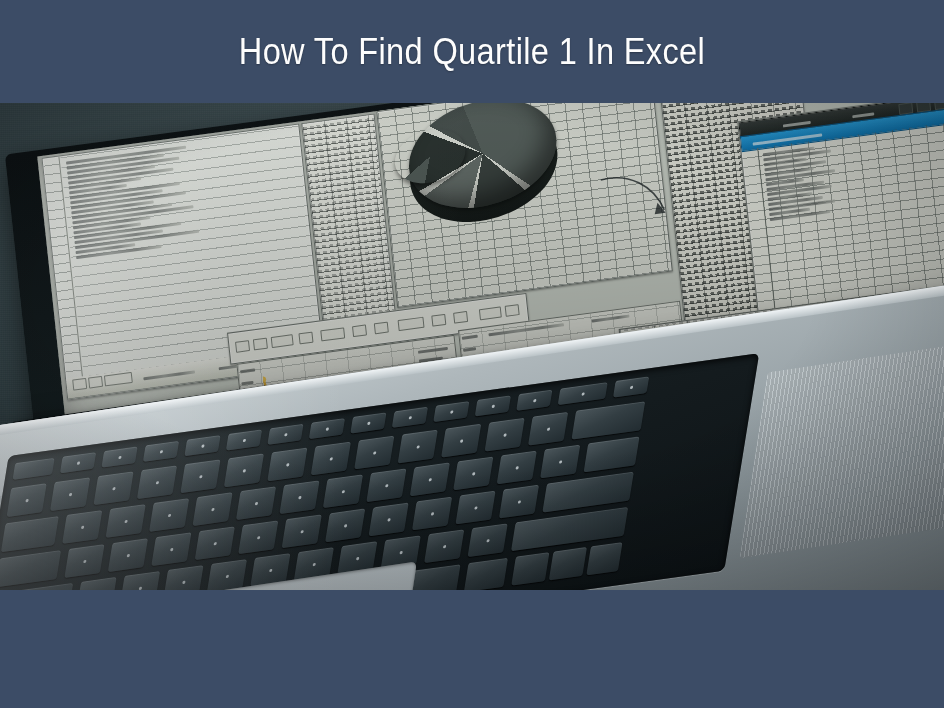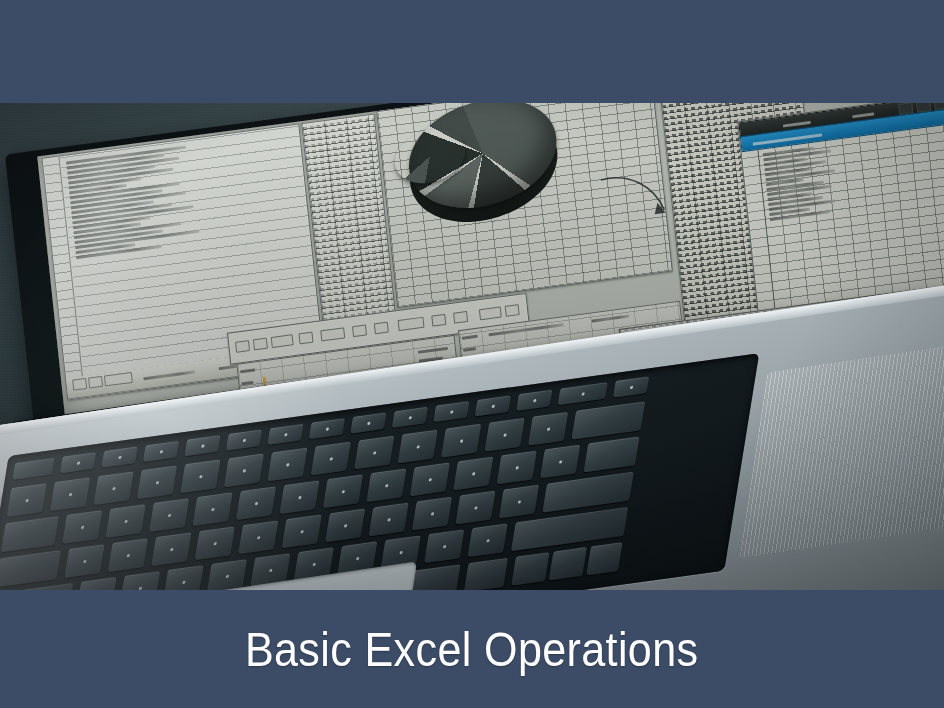--- a/index.html
+++ b/index.html
@@ -158,20 +158,23 @@
     background:linear-gradient(#0a0f11,#2a3236);
     box-shadow:0 3px 7px rgba(0,0,0,.6);}
 
   .sr{position:absolute;width:1px;height:1px;overflow:hidden;clip:rect(0 0 0 0);}
 </style>
 </head>
 <body>
 
 <div id="card">
 
+  <div class="banner" id="top-banner">
+    <div class="banner-text" id="page-title-text">How To Find Quartile 1 In Excel</div>
+  </div>
 
   <div id="photo">
     <div id="wall-texture"></div>
     <div id="desk-shadow"></div>
 
     <span class="sr">laptop-displaying-excel-dashboard</span>
 
     <div id="lid">
       <div id="screen">
 
@@ -478,17 +481,14 @@
         <div class="key" style="left:618px;top:168px;width:32px;height:28px;"></div>
       </div>
 
       <div id="trackpad"></div>
       <div id="base-sheen"></div>
     </div>
 
     <div id="vignette"></div>
   </div>
 
-  <div class="banner" id="bottom-banner">
-    <div class="banner-text" id="footer-title-text">Basic Excel Operations</div>
-  </div>
 
 </div>
 
 </body></html>

